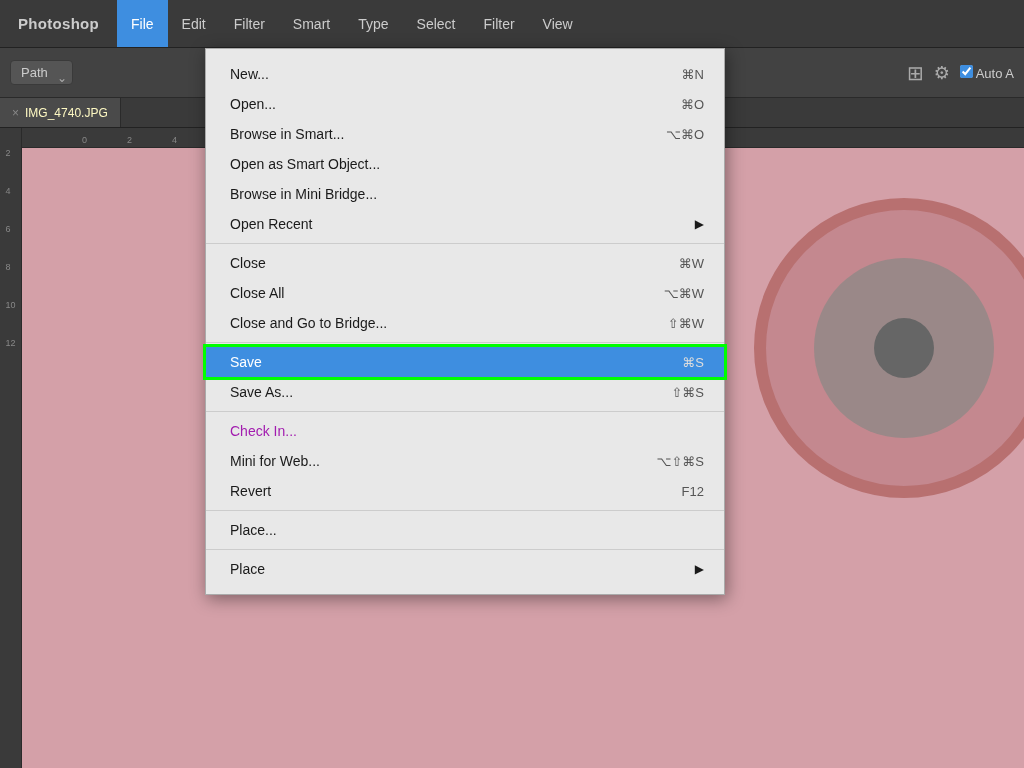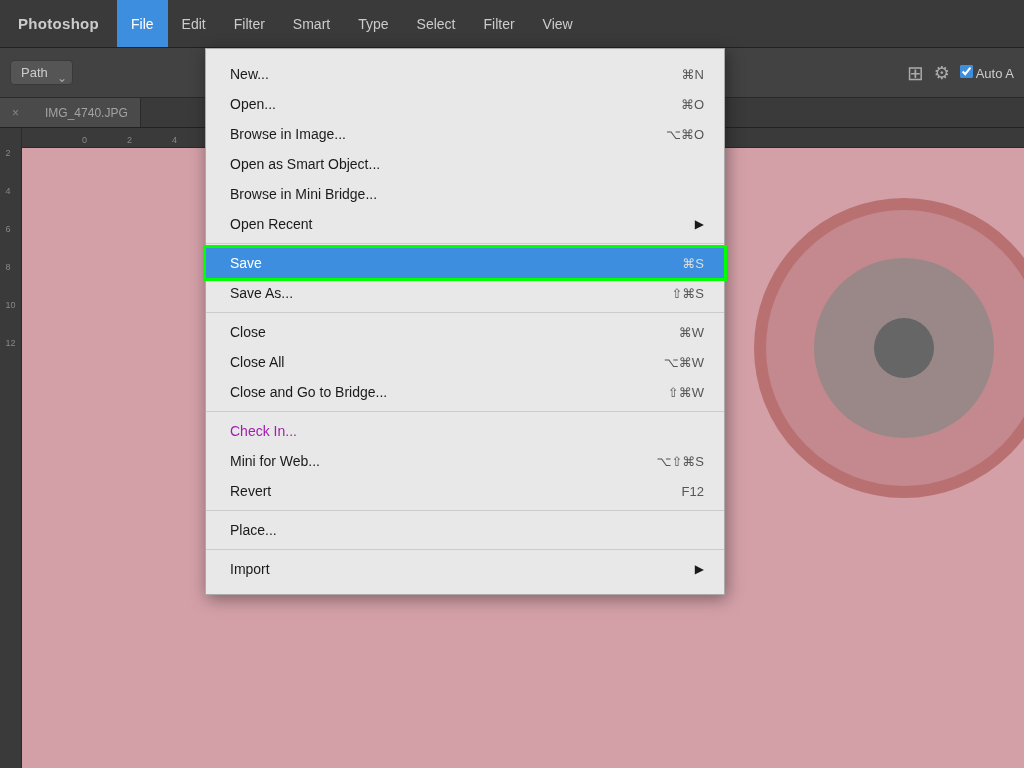--- a/index.html
+++ b/index.html
@@ -333,21 +333,21 @@
     <span style="font-size:13px; color:#ccc;">
       <input type="checkbox" checked="" style="accent-color: rgb(62, 142, 224);">
       <span>Auto A</span>
     </span>
   </div>
 </div>
 
 <div class="tabbar">
   <div class="tab">
     <span style="color:#888;">×</span>
-    <span style="color:#a3a3a3;margin-left:20px;">IMG_4740.JPG</span>
+    <span style="color:#fef9c3;">IMG_4740.JPG</span>
   </div>
 </div>
 
 <div class="main-area">
 
   <div class="ruler-left">
     <div class="ruler-numbers">
       <span>2</span>
       <span>4</span>
       <span>6</span>
@@ -387,65 +387,65 @@
   <div class="menu-group">
     <div class="dropdown-item">
       <span>New...</span>
       <span class="shortcut">⌘N</span>
     </div>
     <div class="dropdown-item">
       <span>Open...</span>
       <span class="shortcut">⌘O</span>
     </div>
     <div class="dropdown-item">
-      <span>Browse in Image...</span>
+      <span>Browse in Smart...</span>
       <span class="shortcut">⌥⌘O</span>
     </div>
     <div class="dropdown-item">
       <span>Open as Smart Object...</span>
     </div>
     <div class="dropdown-item">
       <span>Browse in Mini Bridge...</span>
     </div>
     <div class="dropdown-item">
       <span>Open Recent</span>
       <span class="arrow">▶</span>
+    </div>
+  </div>
+
+  <div class="menu-group">
+    <div class="dropdown-item">
+      <span>Close</span>
+      <span class="shortcut">⌘W</span>
+    </div>
+    <div class="dropdown-item">
+      <span>Close All</span>
+      <span class="shortcut">⌥⌘W</span>
+    </div>
+    <div class="dropdown-item">
+      <span>Close and Go to Bridge...</span>
+      <span class="shortcut">⇧⌘W</span>
     </div>
   </div>
 
   <div class="menu-group">
     <div class="save-wrapper">
       <div class="dropdown-item highlighted">
         <span>Save</span>
         <span class="shortcut">⌘S</span>
       </div>
       <div class="highlight-box"></div>
     </div>
     <div class="dropdown-item">
       <span>Save As...</span>
       <span class="shortcut">⇧⌘S</span>
     </div>
   </div>
 
   <div class="menu-group">
-    <div class="dropdown-item">
-      <span>Close</span>
-      <span class="shortcut">⌘W</span>
-    </div>
-    <div class="dropdown-item">
-      <span>Close All</span>
-      <span class="shortcut">⌥⌘W</span>
-    </div>
-    <div class="dropdown-item">
-      <span>Close and Go to Bridge...</span>
-      <span class="shortcut">⇧⌘W</span>
-    </div>
-  </div>
-
-  <div class="menu-group">
     <div class="dropdown-item dimmed">
       <span>Check In...</span>
     </div>
     <div class="dropdown-item">
       <span>Mini for Web...</span>
       <span class="shortcut">⌥⇧⌘S</span>
     </div>
     <div class="dropdown-item">
       <span>Revert</span>
       <span class="shortcut">F12</span>
@@ -453,18 +453,18 @@
   </div>
 
   <div class="menu-group">
     <div class="dropdown-item">
       <span>Place...</span>
     </div>
   </div>
 
   <div class="menu-group">
     <div class="dropdown-item">
-      <span>Import</span>
+      <span>Place</span>
       <span class="arrow">▶</span>
     </div>
   </div>
 
 </div>
 
 </body></html>

